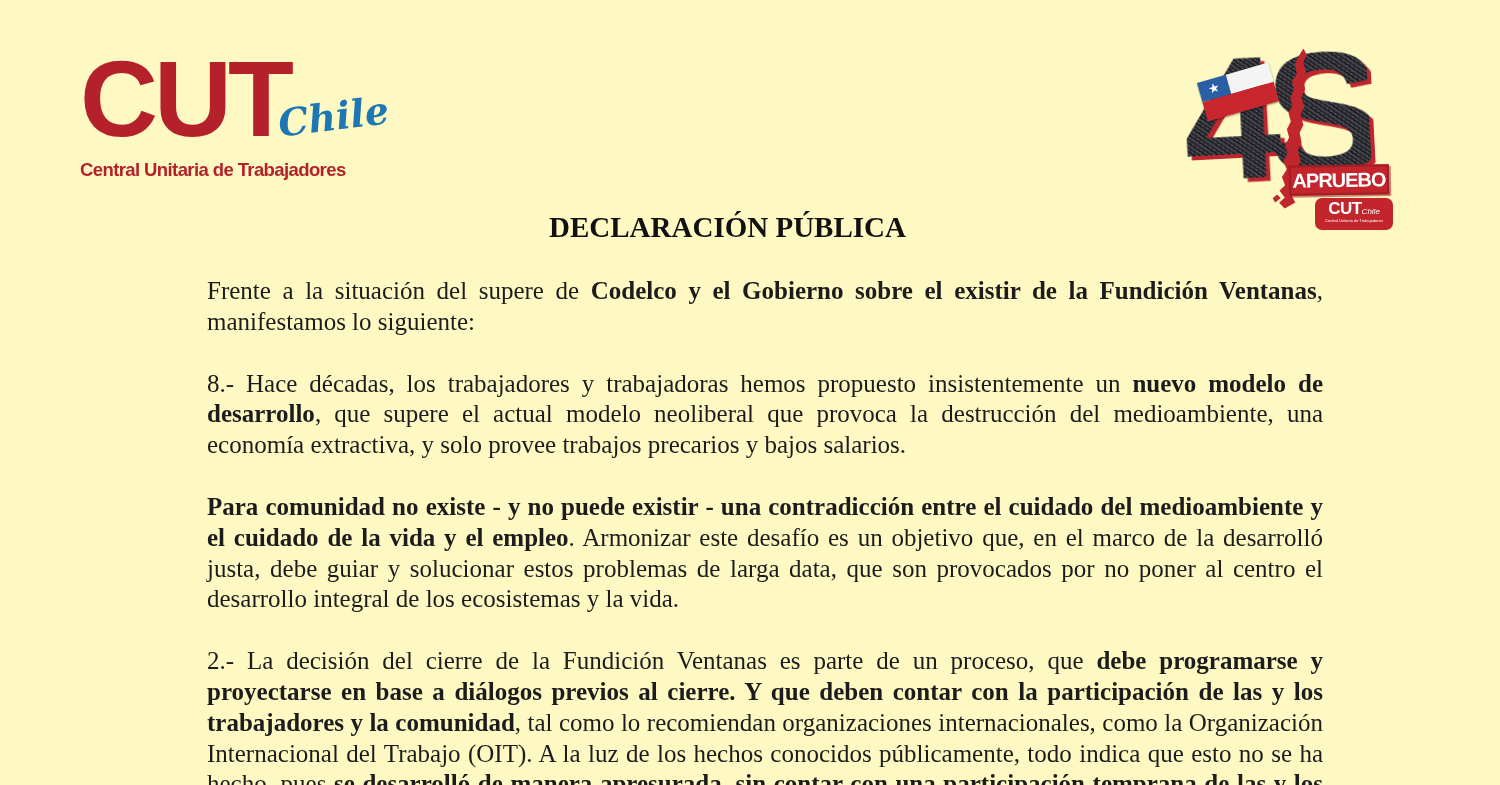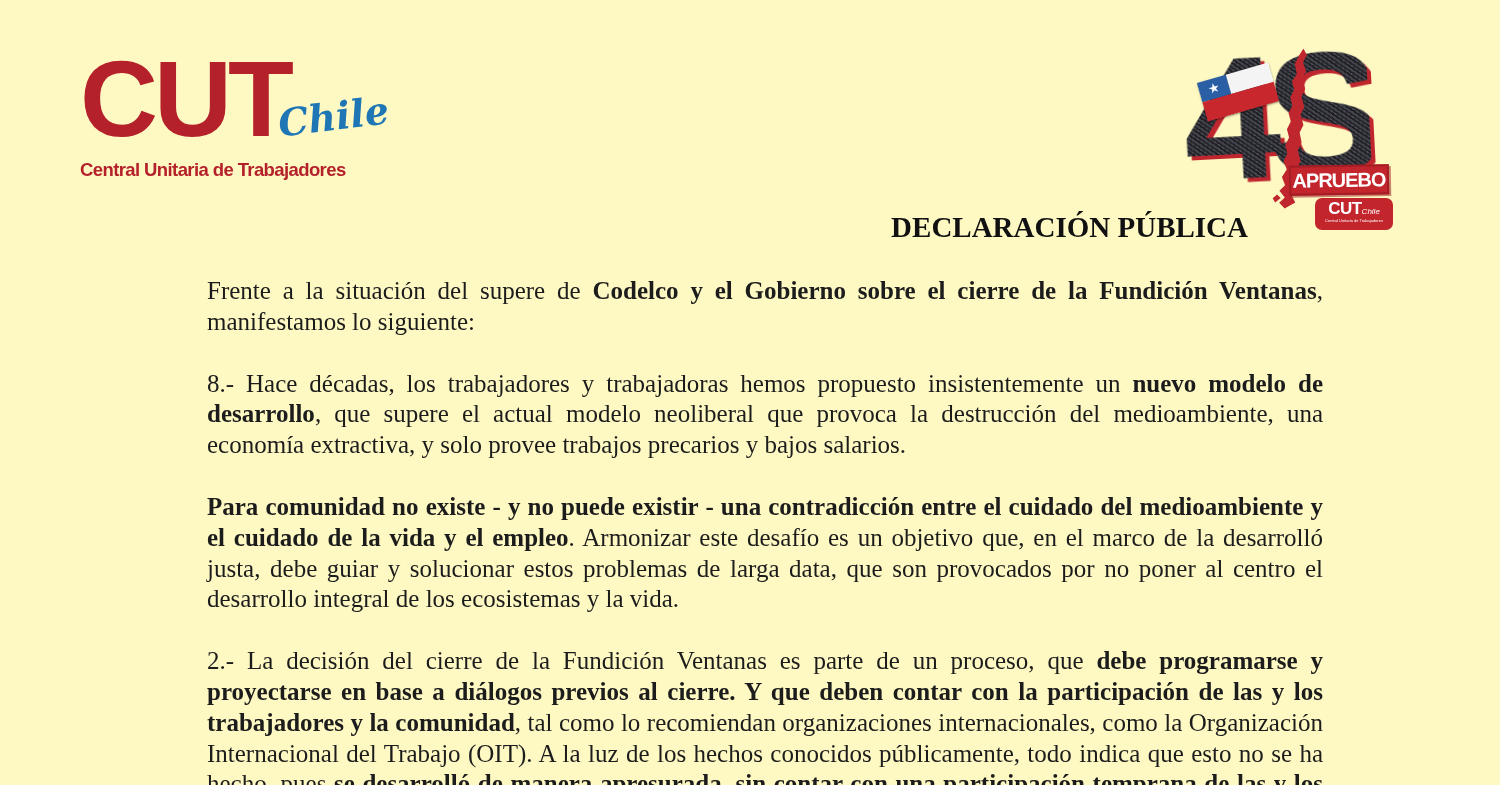--- a/index.html
+++ b/index.html
@@ -55,21 +55,21 @@
     background:#c2252c; border-radius:7px; text-align:center;
     font-family:"Liberation Sans", sans-serif; color:#ffffff; padding-top:2px;
   }
   .mini-acronym { font-weight:bold; font-size:17px; line-height:18px; letter-spacing:-0.5px; }
   .mini-chile { font-style:italic; font-size:8px; }
   .mini-tagline { font-size:4px; line-height:6px; white-space:nowrap; overflow:hidden; }
 
   
   .title {
     position:absolute; left:207px; top:211px; width:1041px;
-    text-align:right; font-weight:bold; font-size:29px; color:#111111;
+    text-align:center; font-weight:bold; font-size:29px; color:#111111;
   }
   .content {
     position:absolute; left:207px; top:276px; width:1116px;
     font-size:25px; line-height:30.8px; text-align:justify;
   }
   .content p { margin:0 0 31px 0; }
   .content b { font-weight:bold; }
 </style>
 </head>
 <body>
@@ -100,19 +100,19 @@
       <div>
         <span class="mini-acronym">CUT</span><span class="mini-chile">Chile</span>
       </div>
       <div class="mini-tagline">Central Unitaria de Trabajadores</div>
     </div>
   </div>
 
   <h1 class="title">DECLARACIÓN PÚBLICA</h1>
 
   <div class="content">
-    <p><span>Frente a la situación del supere de </span><b>Codelco y el Gobierno sobre el cierre de la Fundición Ventanas</b><span>, manifestamos lo siguiente:</span></p>
+    <p><span>Frente a la situación del supere de </span><b>Codelco y el Gobierno sobre el existir de la Fundición Ventanas</b><span>, manifestamos lo siguiente:</span></p>
     <p><span>8.- Hace décadas, los trabajadores y trabajadoras hemos propuesto insistentemente un </span><b>nuevo modelo de desarrollo</b><span>, que supere el actual modelo neoliberal que provoca la destrucción del medioambiente, una economía extractiva, y solo provee trabajos precarios y bajos salarios.</span></p>
     <p><b>Para comunidad no existe - y no puede existir - una contradicción entre el cuidado del medioambiente y el cuidado de la vida y el empleo</b><span>. Armonizar este desafío es un objetivo que, en el marco de la desarrolló justa, debe guiar y solucionar estos problemas de larga data, que son provocados por no poner al centro el desarrollo integral de los ecosistemas y la vida.</span></p>
     <p><span>2.- La decisión del cierre de la Fundición Ventanas es parte de un proceso, que </span><b>debe programarse y proyectarse en base a diálogos previos al cierre. Y que deben contar con la participación de las y los trabajadores y la comunidad</b><span>, tal como lo recomiendan organizaciones internacionales, como la Organización Internacional del Trabajo (OIT). A la luz de los hechos conocidos públicamente, todo indica que esto no se ha hecho, pues </span><b>se desarrolló de manera apresurada, sin contar con una participación temprana de las y los trabajadores</b></p>
   </div>
 
 </div>
 
 </body></html>

